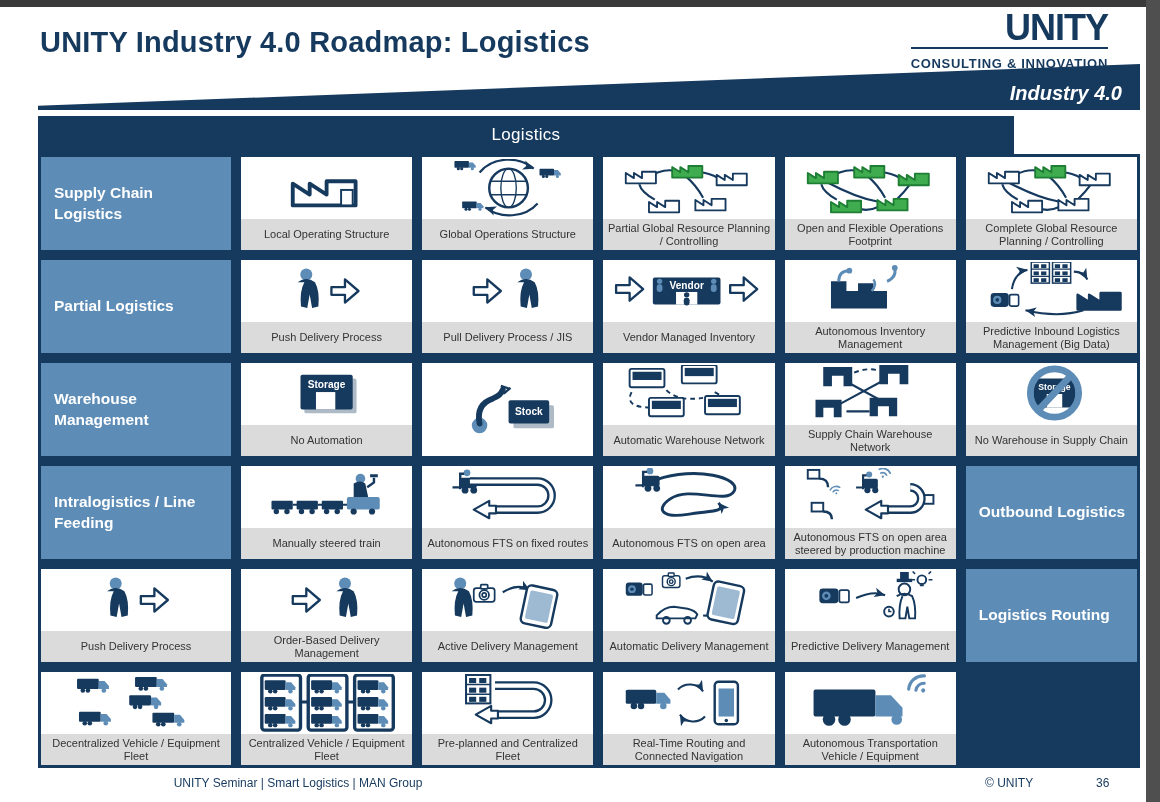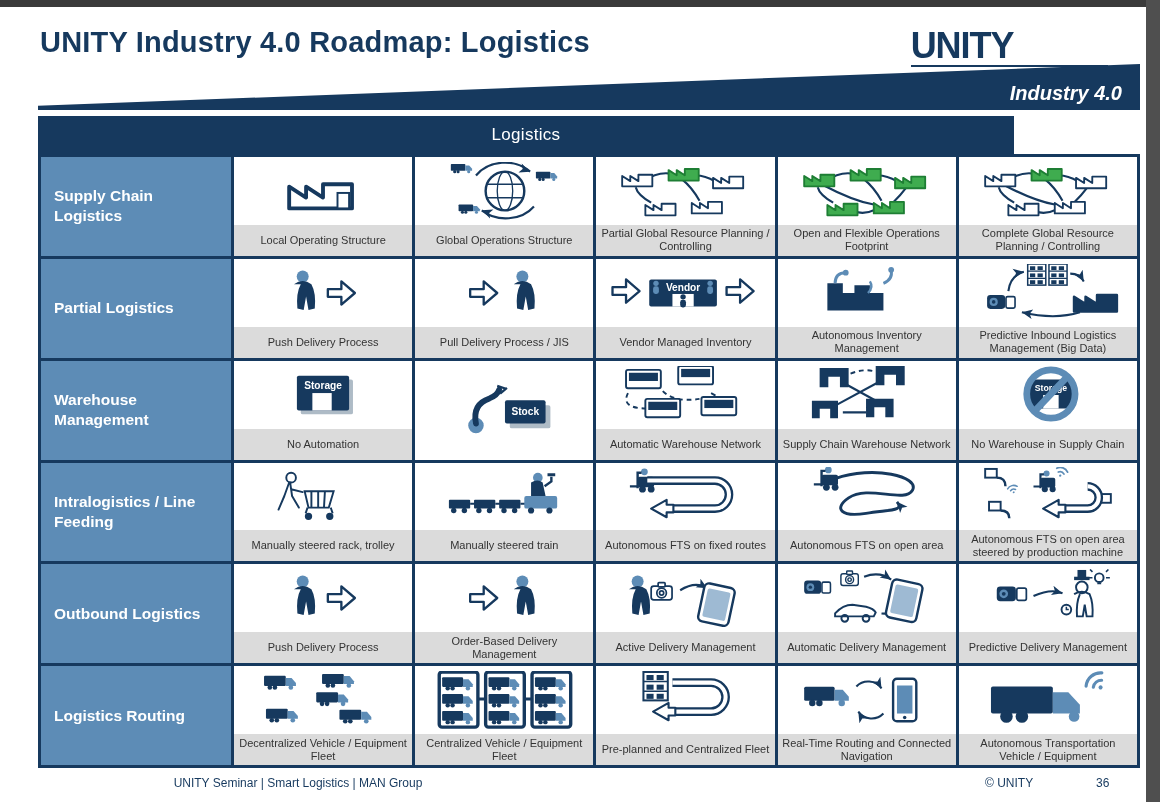--- a/index.html
+++ b/index.html
@@ -6,36 +6,36 @@
   body{width:1160px;height:802px;position:relative;background:#fff;overflow:hidden;
        font-family:"Liberation Sans",sans-serif;-webkit-font-smoothing:antialiased;}
   :root{--navy:#16395E;--steel:#5D8CB6;--capbg:#DBDBDB;--captx:#333333;}
 
   .top-chrome{position:absolute;left:0;top:0;width:1160px;height:7px;background:#3A3A3A;}
   .right-chrome{position:absolute;left:1146px;top:0;width:14px;height:802px;background:#4F4F4F;}
 
   .slide-title{position:absolute;left:40px;top:26px;font-size:29px;font-weight:bold;
                color:var(--navy);letter-spacing:.2px;}
 
-  .logo{position:absolute;right:52px;top:28px;text-align:left;}
+  .logo{position:absolute;right:52px;top:10px;text-align:right;}
   .logo-word{font-size:36px;font-weight:900;color:var(--navy);letter-spacing:-1px;line-height:1;}
   .logo-tag{font-size:13px;font-weight:bold;color:var(--navy);letter-spacing:.7px;
             border-top:2px solid var(--navy);padding-top:7px;margin-top:1px;}
 
   .wedge{position:absolute;left:38px;top:64px;width:1102px;height:46px;background:var(--navy);
          clip-path:polygon(0 91%,100% 0,100% 100%,0 100%);}
   .wedge-label{position:absolute;right:18px;bottom:5px;color:#fff;font-size:20px;font-weight:bold;font-style:italic;}
 
   .tbl-header{position:absolute;left:38px;top:116px;width:976px;height:38px;background:var(--navy);
               display:flex;align-items:center;justify-content:center;color:#fff;
               font-size:17px;font-weight:normal;letter-spacing:.3px;}
 
   .roadmap{position:absolute;left:38px;top:154px;width:1102px;height:614px;background:var(--navy);
            display:grid;grid-template-columns:190px repeat(5,1fr);grid-auto-rows:1fr;
-           gap:3px;padding:3px;box-sizing:border-box;}
+           gap:10px;padding:3px;box-sizing:border-box;}
   .row-label{background:var(--steel);color:#fff;font-weight:bold;font-size:15.5px;line-height:1.3;
              display:flex;align-items:center;padding:0 10px 0 13px;}
   .cell{background:#fff;display:flex;flex-direction:column;min-width:0;}
   .cell-icon{flex:1;display:flex;align-items:center;justify-content:center;overflow:hidden;border-radius:15px;}
   .cell-icon svg{width:172px;height:58px;}
   .cell-caption{background:var(--capbg);color:var(--captx);font-size:11px;line-height:1.18;
                 min-height:31px;display:flex;align-items:center;justify-content:center;
                 text-align:center;padding:2px 3px;box-sizing:border-box;}
 
   .footer-left{position:absolute;left:38px;top:776px;width:520px;text-align:center;
@@ -363,38 +363,20 @@
           <rect x="66" y="14" width="44" height="30" rx="2" fill="#16395E"></rect>
           <rect x="80" y="30" width="16" height="14" fill="#fff"></rect>
           <text x="88" y="26" text-anchor="middle" font-size="9" font-weight="bold" fill="#fff" font-family="Liberation Sans,sans-serif">Storage</text>
           <circle cx="88" cy="29" r="25" fill="none" stroke="#5D8CB6" stroke-width="7"></circle>
           <line x1="105" y1="11" x2="71" y2="47" stroke="#5D8CB6" stroke-width="7"></line>
         </svg>
       </div>
       <div class="cell-caption">No Warehouse in Supply Chain</div>
     </div>
     <div class="row-label">Intralogistics / Line Feeding</div>
-    <div class="cell">
-      <div class="cell-icon">
-        <svg viewBox="0 0 170 60" xmlns="http://www.w3.org/2000/svg">
-          <g fill="none" stroke="#16395E" stroke-width="2" stroke-linecap="round" stroke-linejoin="round">
-            <circle cx="52" cy="11" r="5"></circle>
-            <path d="M50 16 l-5 14 -6 14 M51 16 l2 14 7 12 M52 23 l12 3"></path>
-          </g>
-          <g fill="none" stroke="#16395E" stroke-width="2">
-            <path d="M66 25 h30 l-5 17 h-21 z"></path>
-            <path d="M73 25 v17 M80 25 v17 M87 25 l-1 17"></path>
-            <path d="M69 42 l-2 6 M93 42 l2 6"></path>
-            <circle cx="70" cy="51" r="2.8" fill="#16395E"></circle>
-            <circle cx="92" cy="51" r="2.8" fill="#16395E"></circle>
-          </g>
-        </svg>
-      </div>
-      <div class="cell-caption">Manually steered rack, trolley</div>
-    </div>
     <div class="cell">
       <div class="cell-icon">
         <svg viewBox="0 0 170 60" xmlns="http://www.w3.org/2000/svg">
           <rect x="28" y="34" width="22" height="9" rx="1" fill="#16395E"></rect>
           <circle cx="33" cy="45" r="2.8" fill="#16395E"></circle>
           <circle cx="44" cy="45" r="2.8" fill="#16395E"></circle>
           <line x1="50" y1="38" x2="55" y2="38" stroke="#16395E" stroke-width="2"></line>
           <rect x="54" y="34" width="22" height="9" rx="1" fill="#16395E"></rect>
           <circle cx="59" cy="45" r="2.8" fill="#16395E"></circle>
           <circle cx="70" cy="45" r="2.8" fill="#16395E"></circle>

